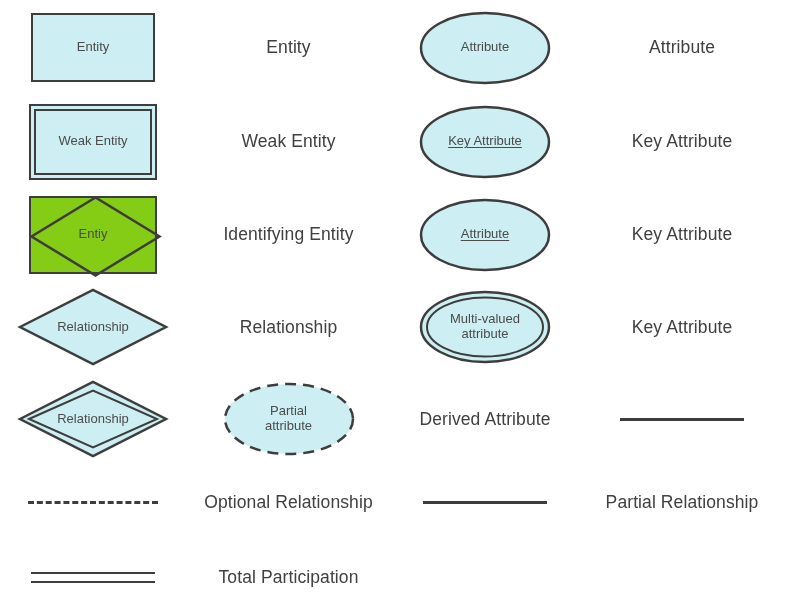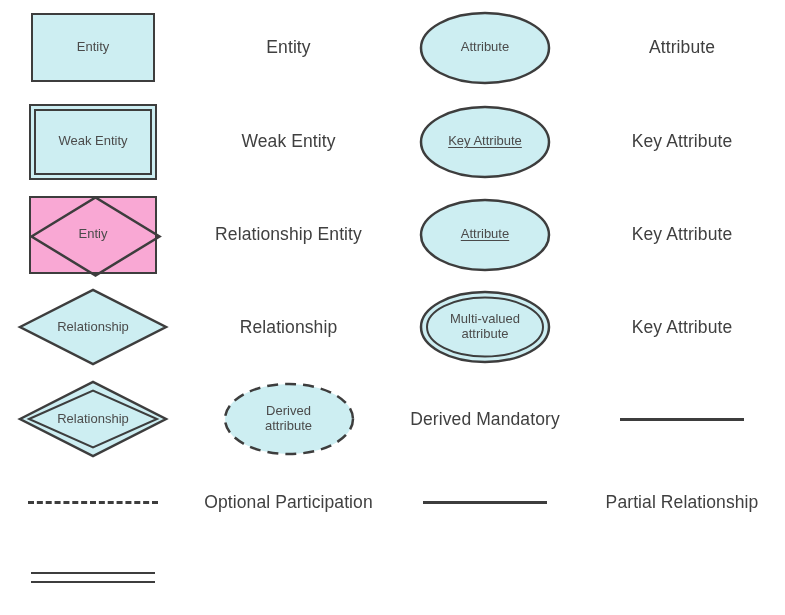--- a/index.html
+++ b/index.html
@@ -57,21 +57,21 @@
     width:100%;height:100%;
     border:2px solid #3d3d3d;
     box-sizing:border-box;
     display:flex;align-items:center;justify-content:center;
   }
 
   
   .assoc{
     position:relative;
     width:128px;height:78px;
-    background:#f9a8d4;
+    background:#84cc16;
     border:2.5px solid #3d3d3d;
     box-sizing:border-box;
   }
   .assoc svg{position:absolute;left:-2.5px;top:-2.5px;}
   .assoc .shape-text{
     position:absolute;left:0;top:0;width:100%;height:100%;
     display:flex;align-items:center;justify-content:center;
   }
 
   
@@ -141,21 +141,21 @@
 
   <div class="cell">
     <div class="assoc">
       <svg width="133" height="83" viewBox="0 0 133 83">
         <polygon points="2.5,41.5 66.5,2.5 130.5,41.5 66.5,80.5" fill="none" stroke="#3d3d3d" stroke-width="2.5"></polygon>
       </svg>
       <span class="shape-text">Entiy</span>
     </div>
   </div>
   <div class="cell">
-    <div class="label">Relationship Entity</div>
+    <div class="label">Identifying Entity</div>
   </div>
   <div class="cell">
     <div class="ell-wrap">
       <svg width="134" height="76" viewBox="0 0 134 76">
         <ellipse cx="67" cy="38" rx="64" ry="35" fill="#cdeef2" stroke="#3d3d3d" stroke-width="2.5"></ellipse>
       </svg>
       <span class="shape-text u">Attribute</span>
     </div>
   </div>
   <div class="cell">
@@ -193,40 +193,43 @@
         <polygon points="12,40 76,11.5 140,40 76,68.5" fill="none" stroke="#3d3d3d" stroke-width="2"></polygon>
       </svg>
       <span class="shape-text">Relationship</span>
     </div>
   </div>
   <div class="cell">
     <div class="ell-wrap">
       <svg width="134" height="76" viewBox="0 0 134 76">
         <ellipse cx="67" cy="38" rx="64" ry="35" fill="#cdeef2" stroke="#3d3d3d" stroke-width="2.5" stroke-dasharray="11 7"></ellipse>
       </svg>
-      <span class="shape-text"><span>Derived</span><br><span>attribute</span></span>
-    </div>
-  </div>
-  <div class="cell">
-    <div class="label">Derived Mandatory</div>
+      <span class="shape-text"><span>Partial</span><br><span>attribute</span></span>
+    </div>
+  </div>
+  <div class="cell">
+    <div class="label">Derived Attribute</div>
   </div>
 
   <div class="cell">
     <div class="line-solid"></div>
   </div>
   <div class="cell">
     <div class="line-dashed"></div>
   </div>
   <div class="cell">
-    <div class="label">Optional Participation</div>
+    <div class="label">Optional Relationship</div>
   </div>
 
   <div class="cell">
     <div class="line-solid"></div>
   </div>
   <div class="cell">
     <div class="label">Partial Relationship</div>
   </div>
   <div class="cell">
     <div class="line-double"></div>
   </div>
+  <div class="cell">
+    <div class="label">Total Participation</div>
+  </div>
 
 </div>
 
 </body></html>

